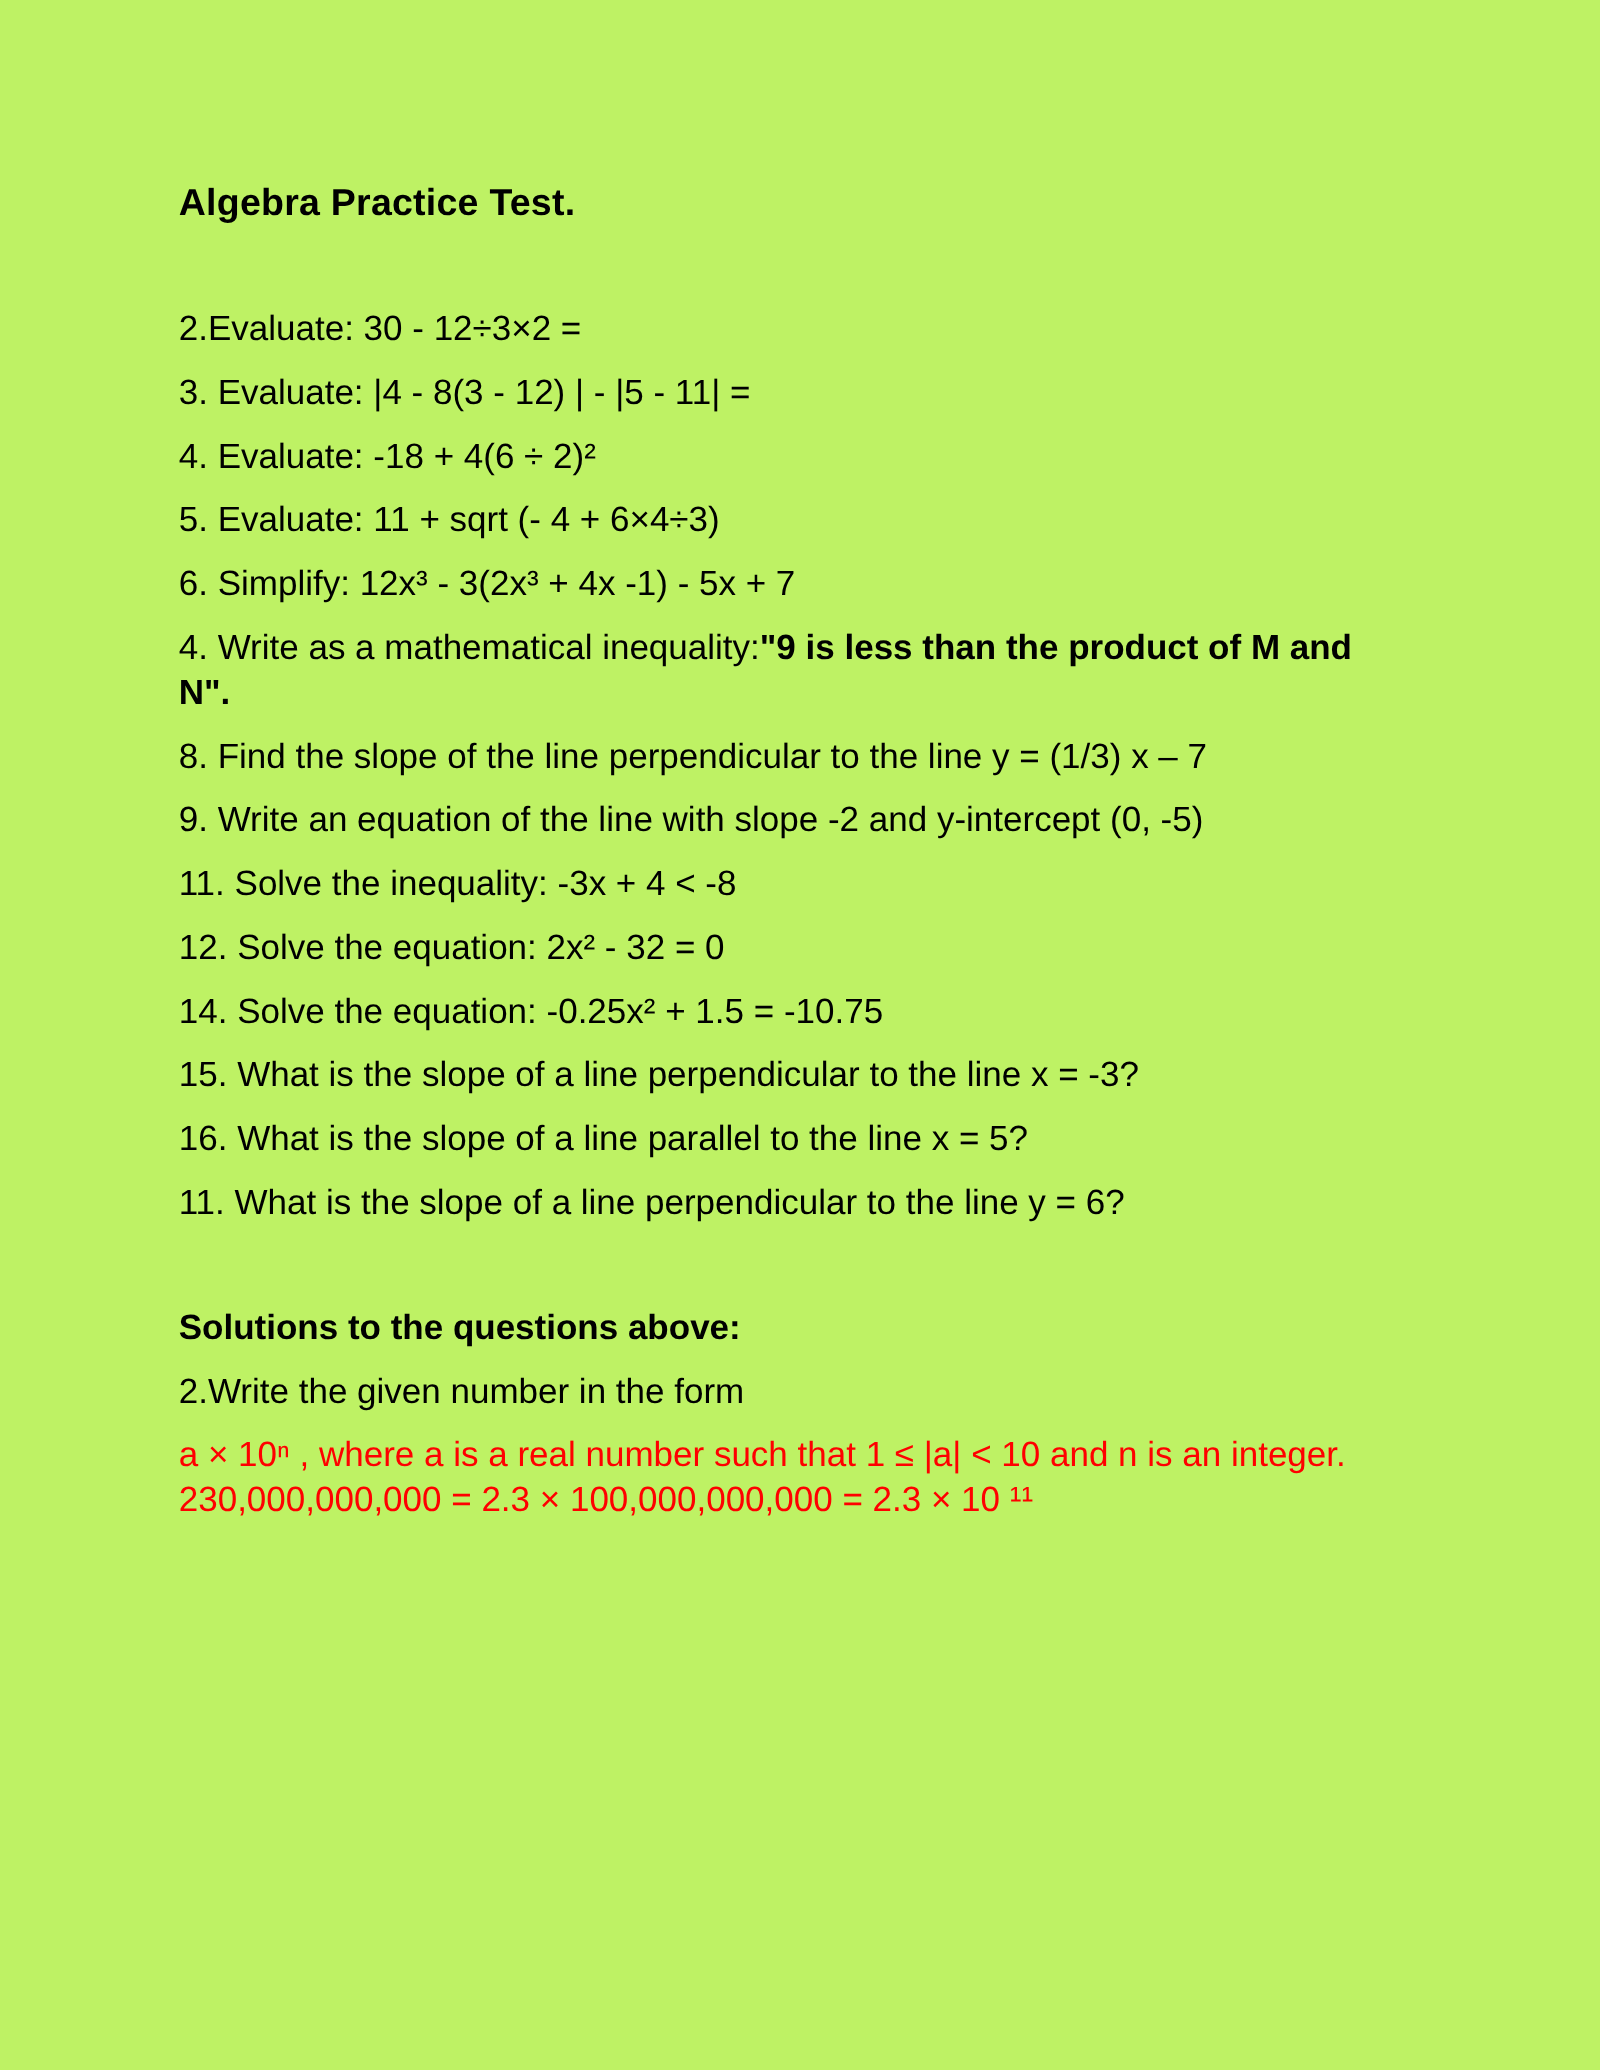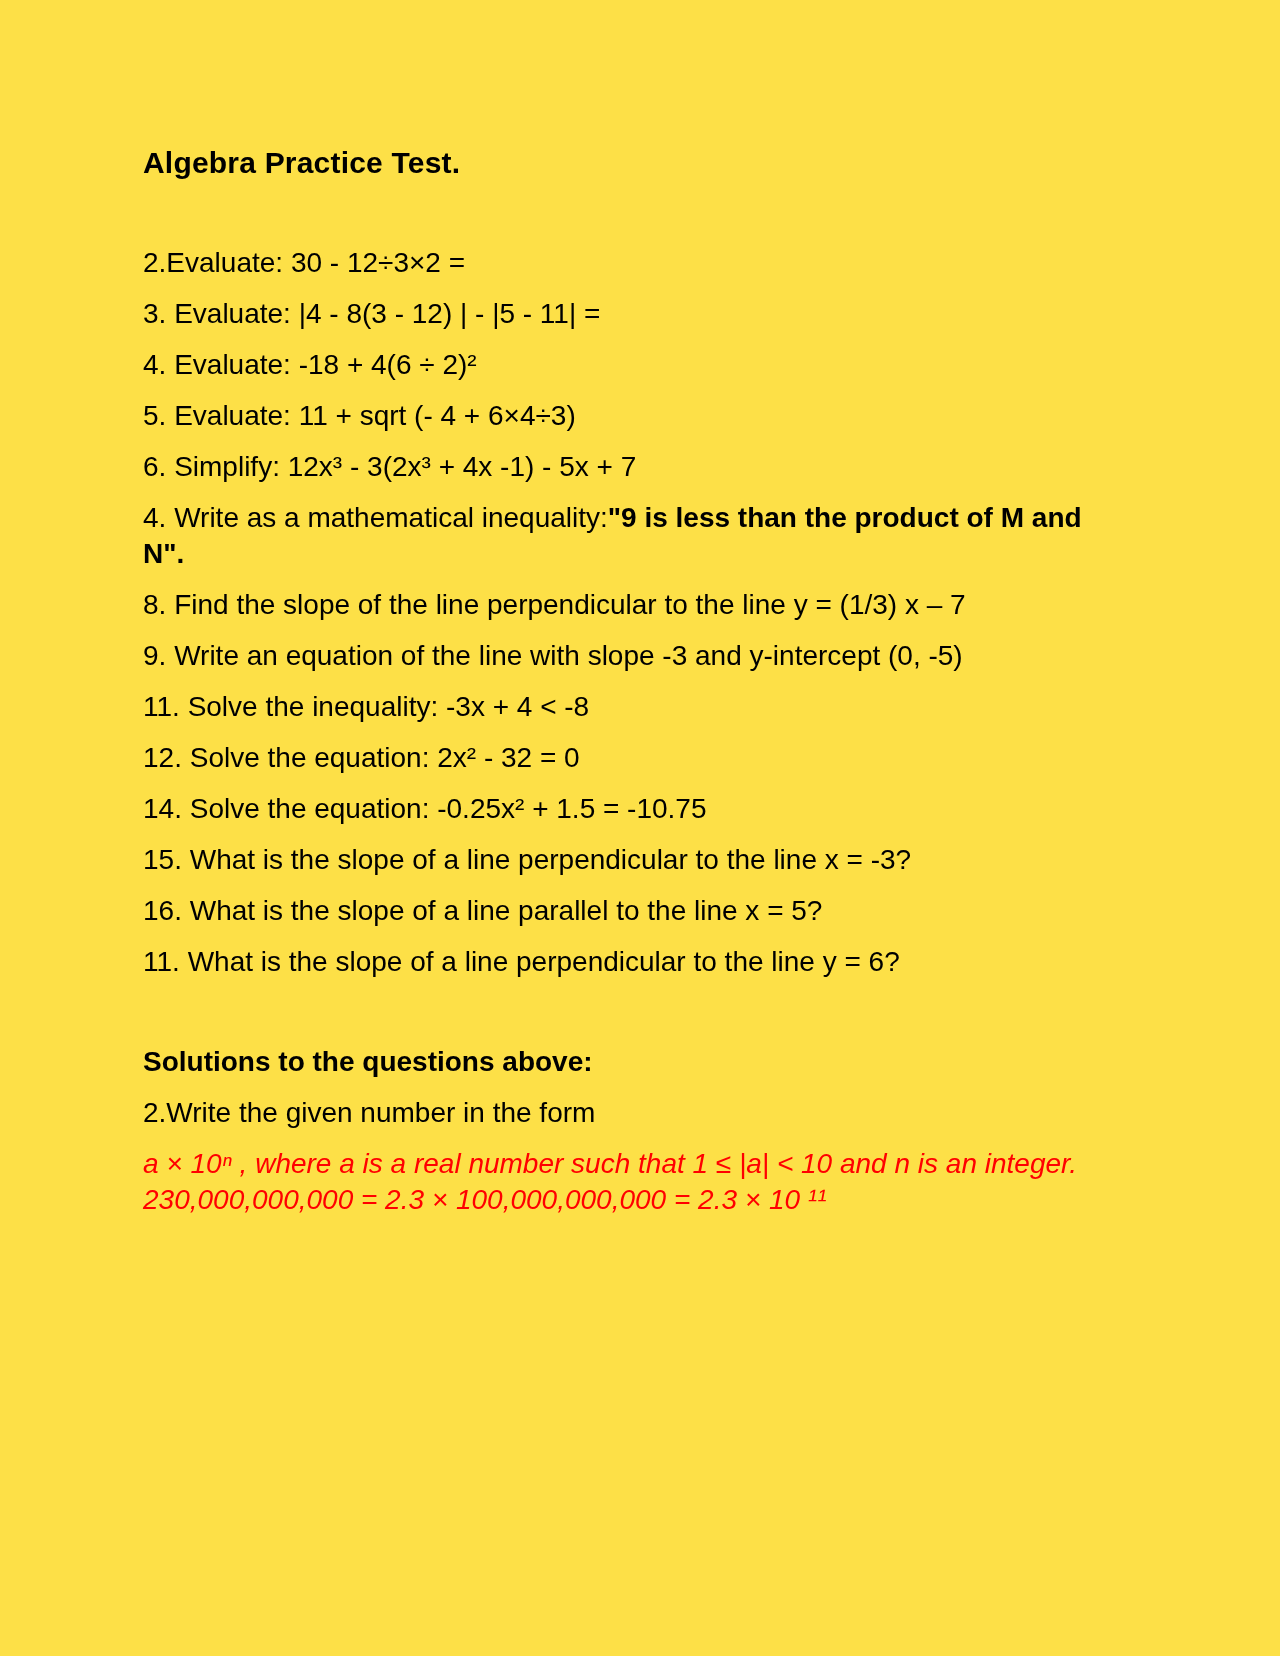--- a/index.html
+++ b/index.html
@@ -43,39 +43,38 @@
   }
   .solution-intro {
     font-size: 28px;
     line-height: 36px;
     margin: 0 0 15px 0;
   }
   .red-block {
     font-size: 28px;
     line-height: 36px;
     margin: 0;
-    font-style: italic;
   }
 </style>
 </head>
 <body style="color: rgb(0, 0, 0);">
 
-<div class="page" style="background: #fde047;">
+<div class="page" style="background: #bef264;">
 
   <h1 class="doc-title">Algebra Practice Test.</h1>
 
   <div>
       <p class="q"><span>2.Evaluate: 30 - 12÷3×2 =</span></p>
       <p class="q"><span>3. Evaluate: |4 - 8(3 - 12) | - |5 - 11| =</span></p>
       <p class="q"><span>4. Evaluate: -18 + 4(6 ÷ 2)²</span></p>
       <p class="q"><span>5. Evaluate: 11 + sqrt (- 4 + 6×4÷3)</span></p>
       <p class="q"><span>6. Simplify: 12x³ - 3(2x³ + 4x -1) - 5x + 7</span></p>
       <p class="q"><span>4. Write as a mathematical inequality:</span><span class="b">"9 is less than the product of M and</span><br><span class="b">N".</span></p>
       <p class="q"><span>8. Find the slope of the line perpendicular to the line y = (1/3) x – 7</span></p>
-      <p class="q"><span>9. Write an equation of the line with slope -3 and y-intercept (0, -5)</span></p>
+      <p class="q"><span>9. Write an equation of the line with slope -2 and y-intercept (0, -5)</span></p>
       <p class="q"><span>11. Solve the inequality: -3x + 4 &lt; -8</span></p>
       <p class="q"><span>12. Solve the equation: 2x² - 32 = 0</span></p>
       <p class="q"><span>14. Solve the equation: -0.25x² + 1.5 = -10.75</span></p>
       <p class="q"><span>15. What is the slope of a line perpendicular to the line x = -3?</span></p>
       <p class="q"><span>16. What is the slope of a line parallel to the line x = 5?</span></p>
       <p class="q"><span>11. What is the slope of a line perpendicular to the line y = 6?</span></p>
     </div>
 
   <h2 class="solutions-heading">Solutions to the questions above:</h2>
 

